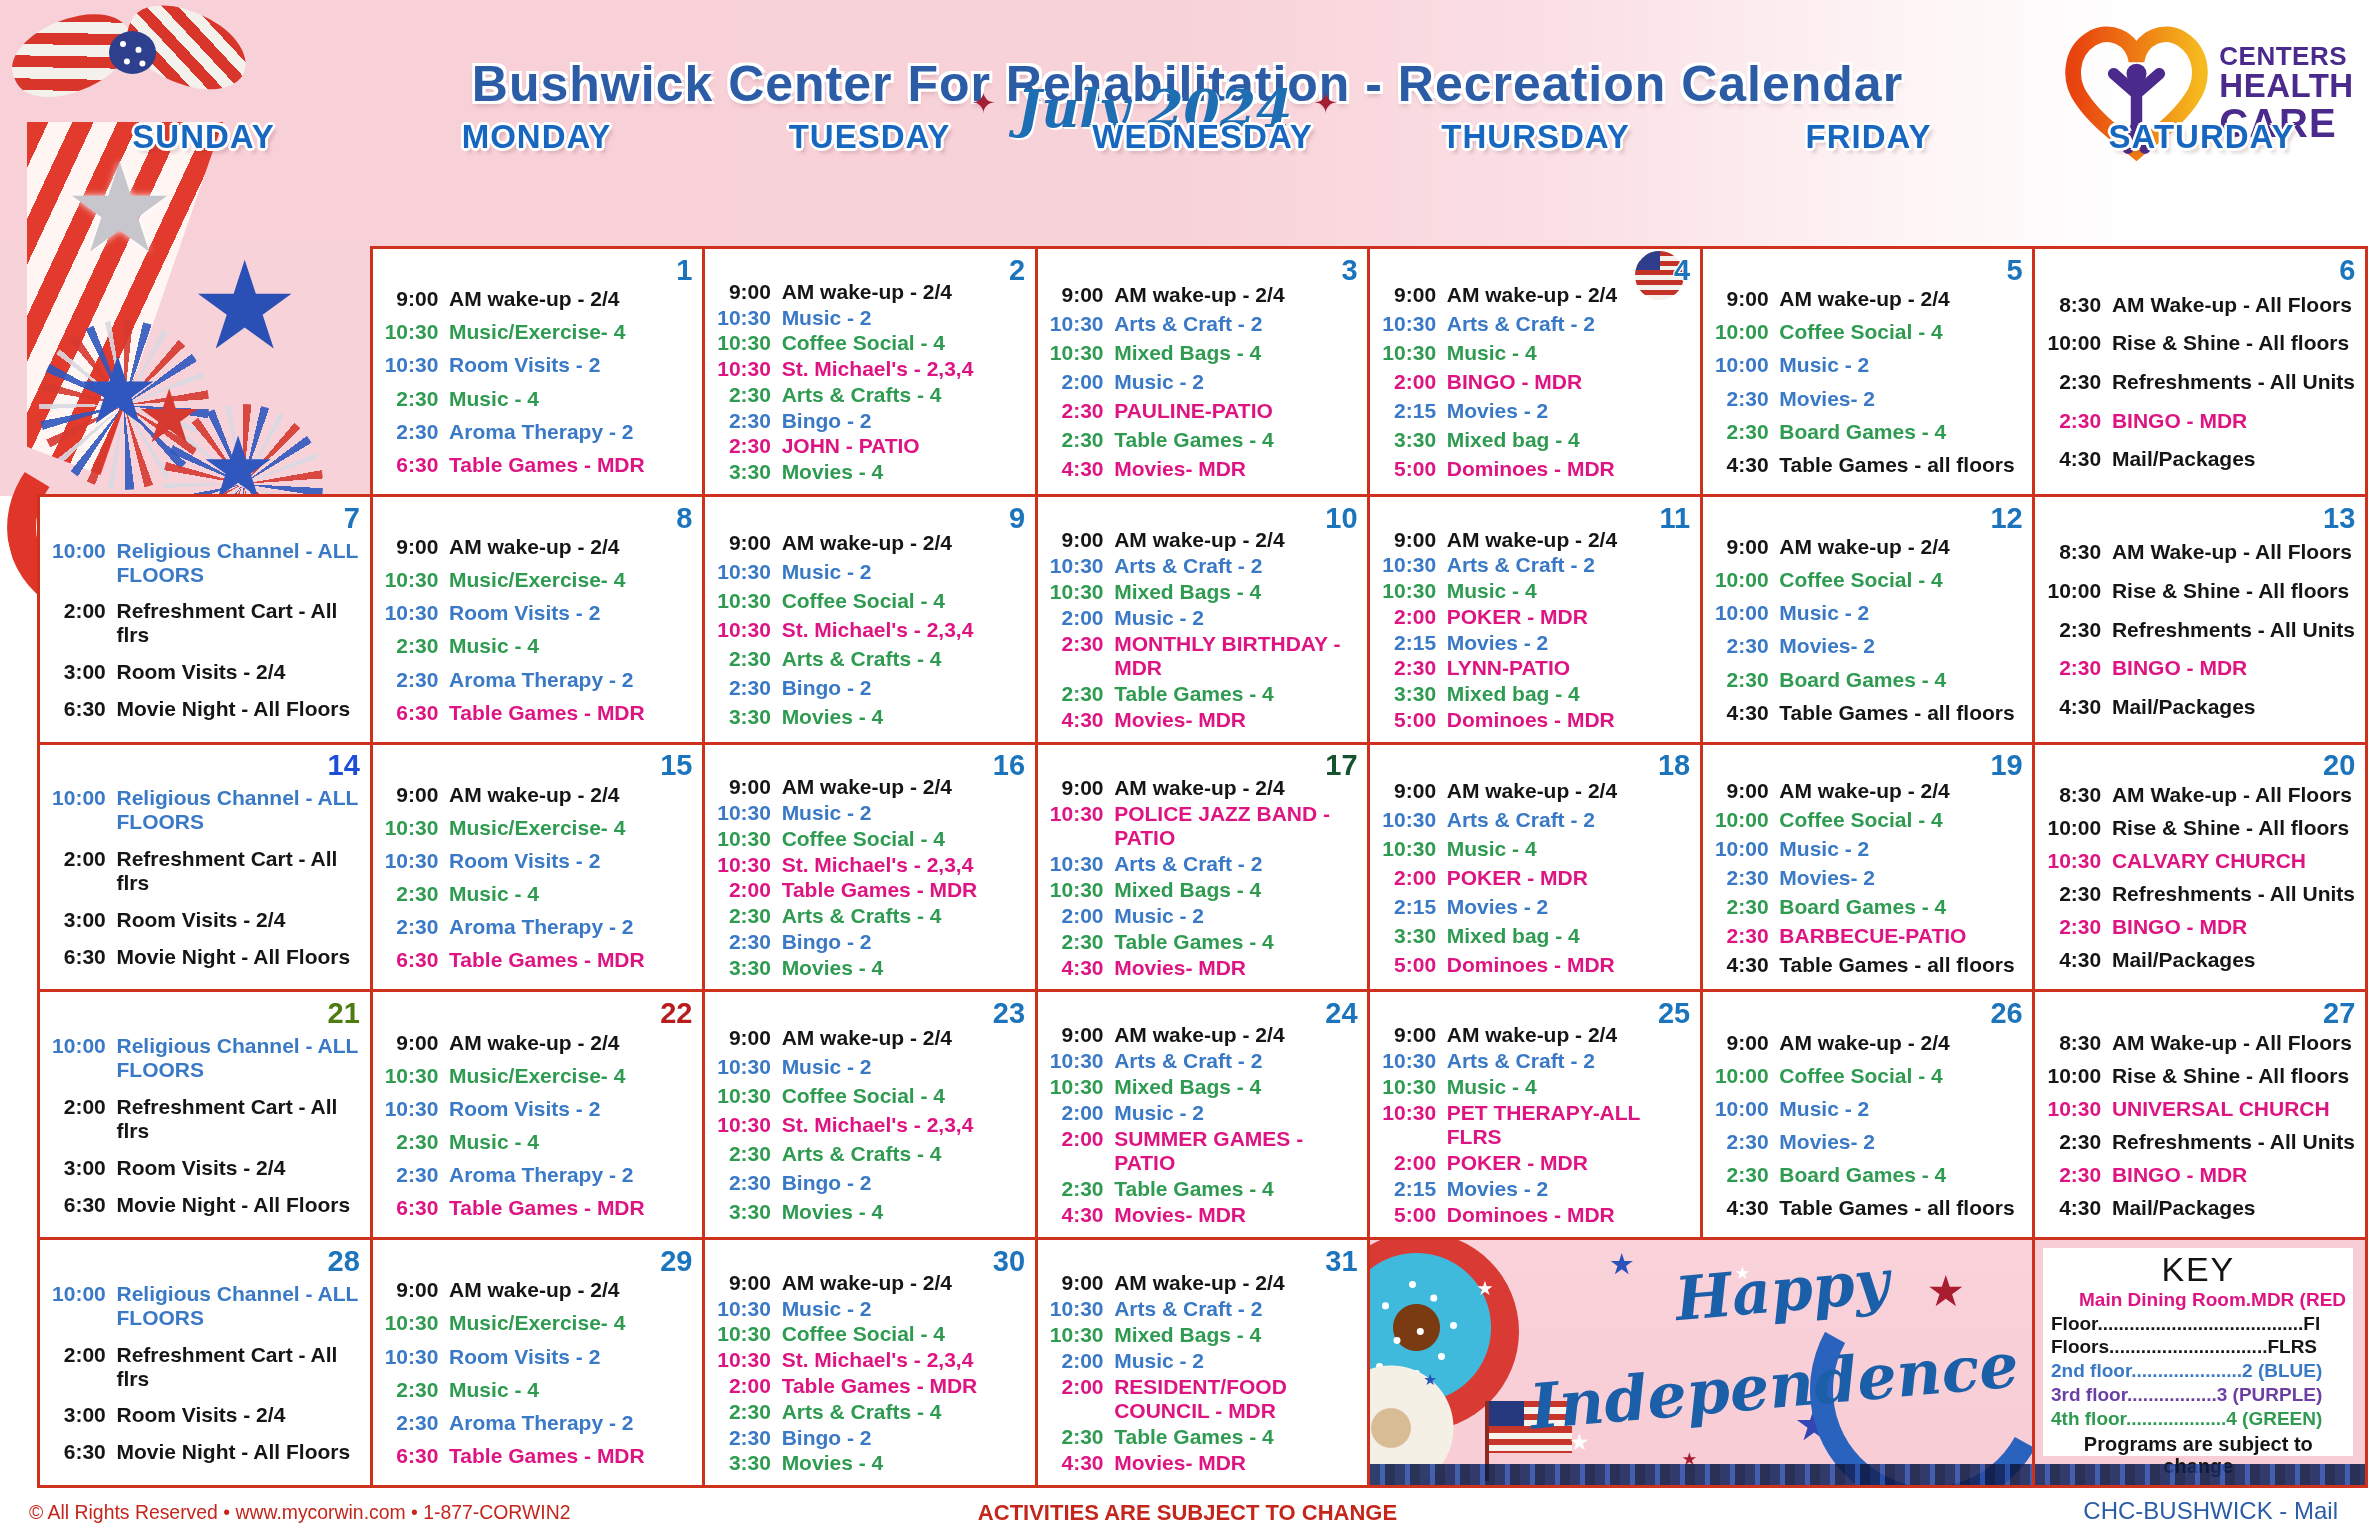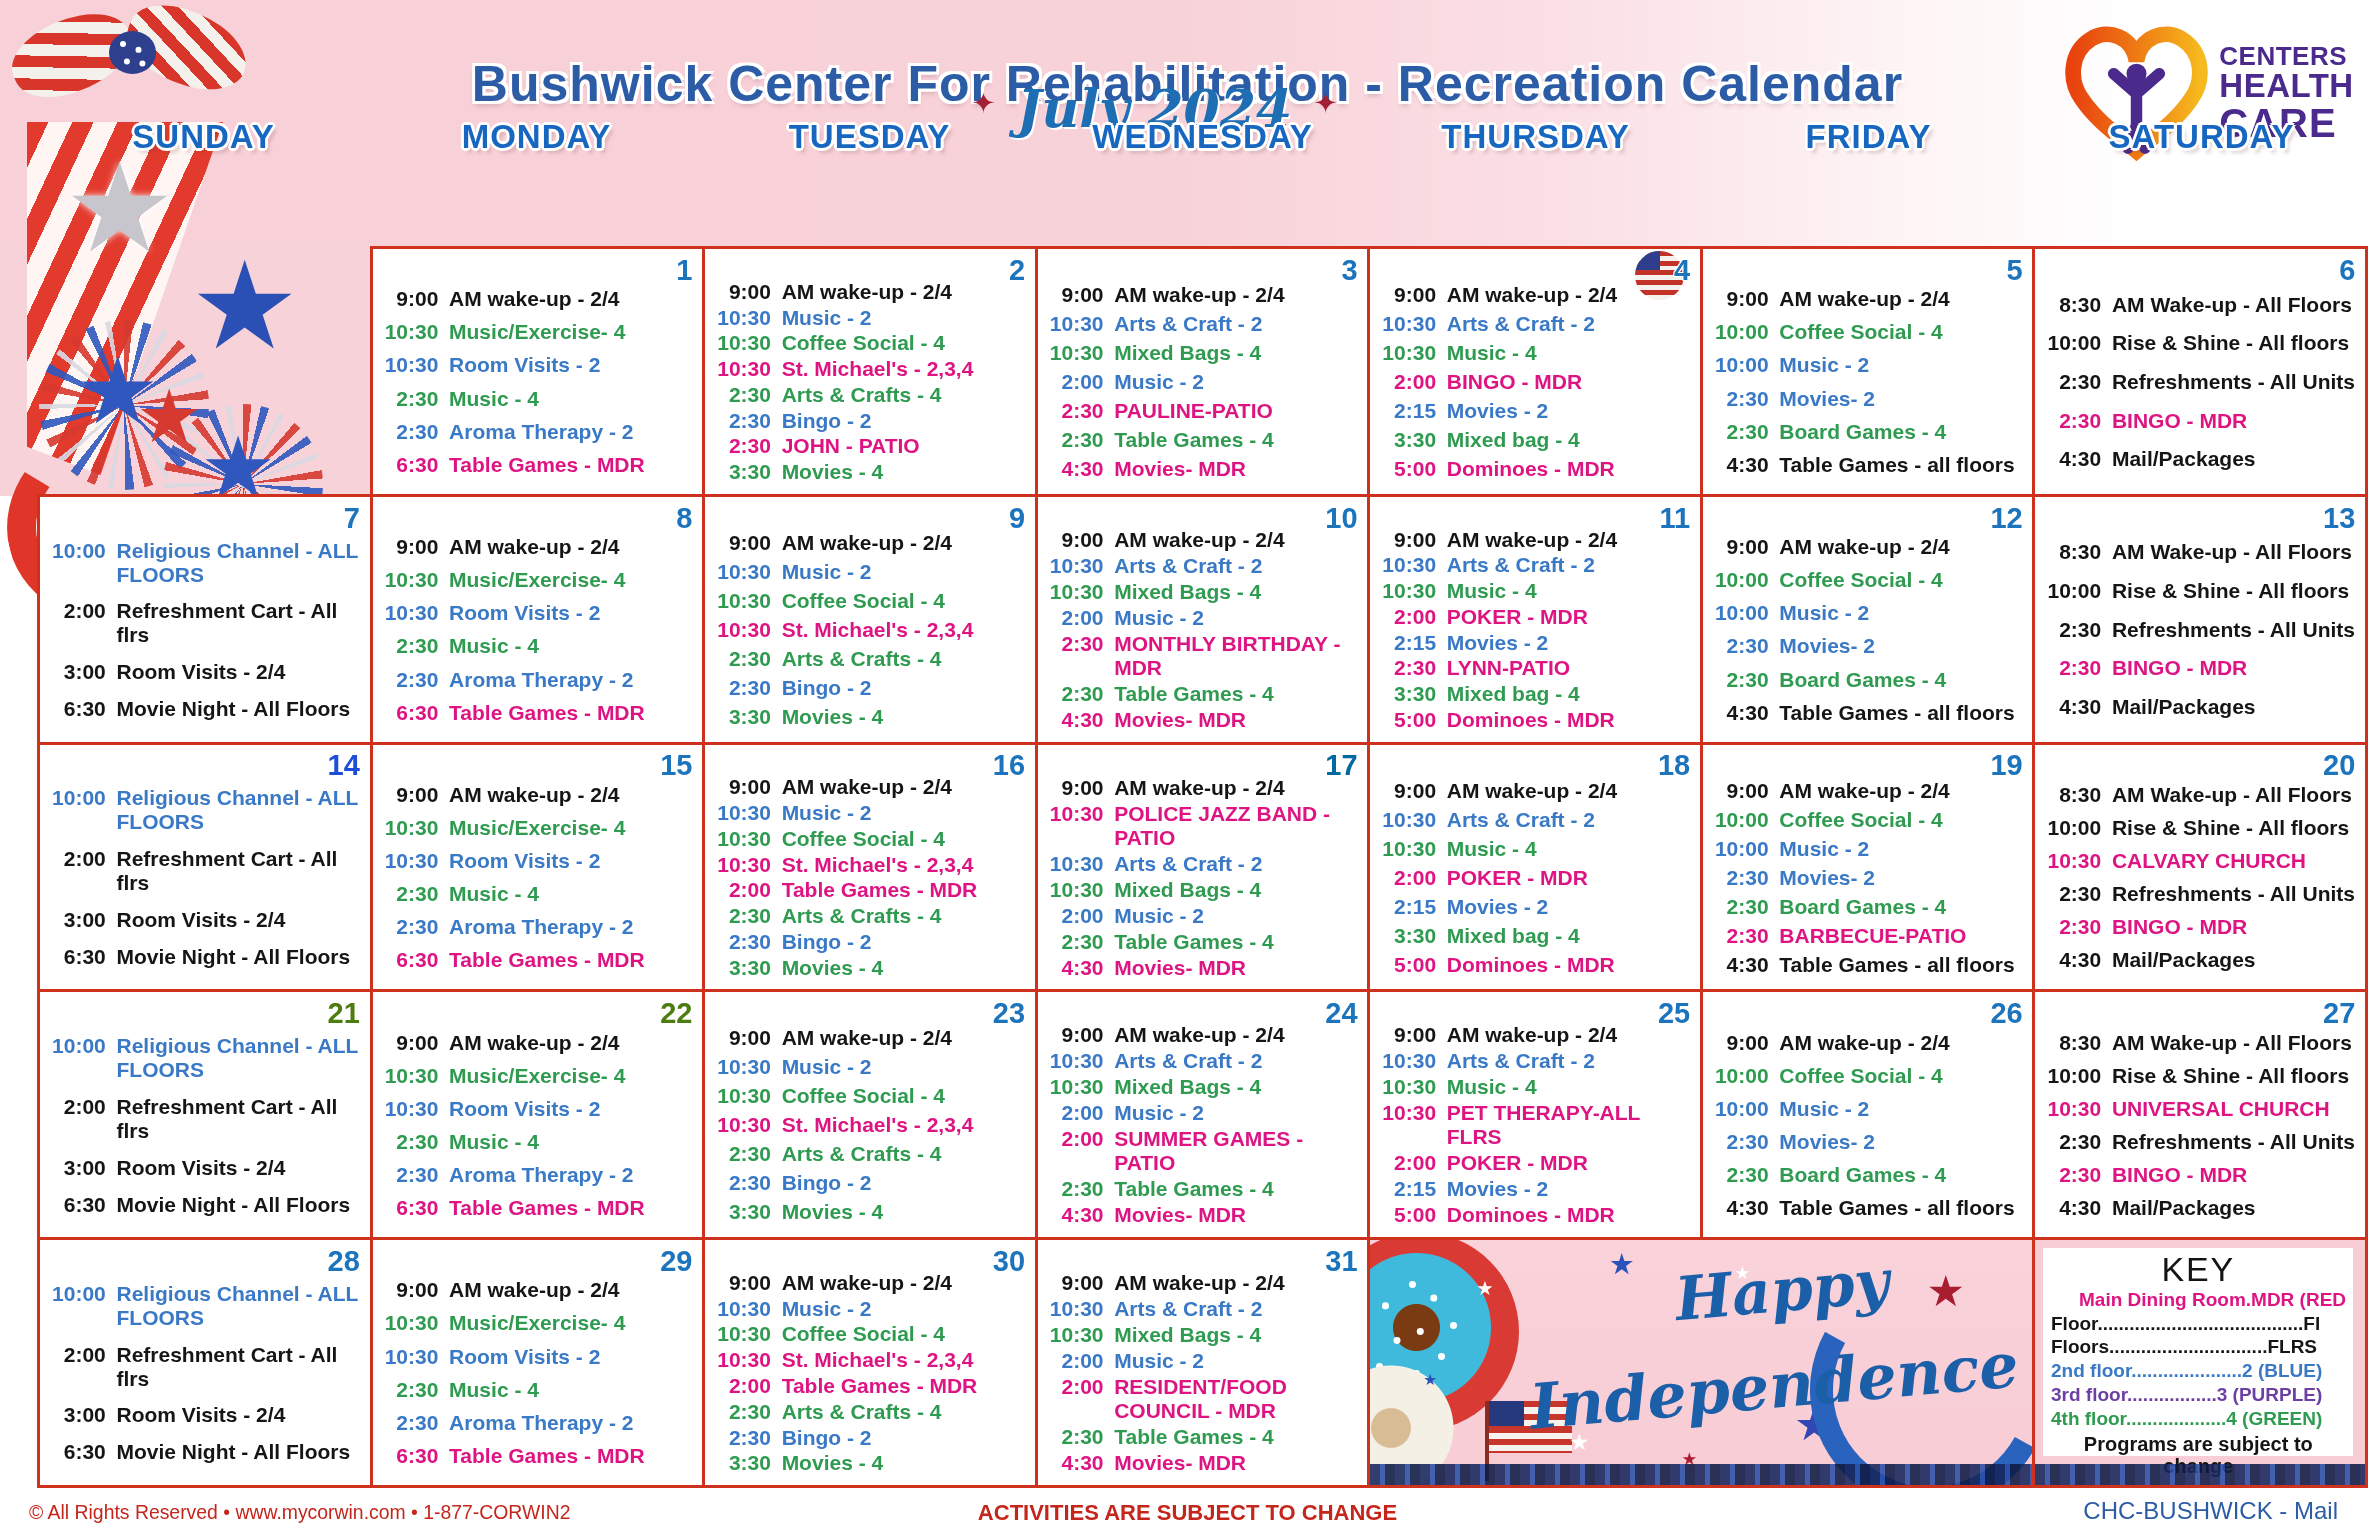--- a/index.html
+++ b/index.html
@@ -629,21 +629,21 @@
           <span class="evtime">2:30</span>
           <span class="evtext">Bingo - 2</span>
         </div>
         <div class="evrow" style="color: rgb(47, 155, 81);">
           <span class="evtime">3:30</span>
           <span class="evtext">Movies - 4</span>
         </div>
       </div>
     </div>
     <div class="cell events">
-      <span class="date-num" style="color: #0369a1;">17</span>
+      <span class="date-num" style="color: #14532d;">17</span>
       <div class="evlist">
         <div class="evrow" style="color: rgb(21, 21, 21);">
           <span class="evtime">9:00</span>
           <span class="evtext">AM wake-up - 2/4</span>
         </div>
         <div class="evrow" style="color: rgb(222, 20, 131);">
           <span class="evtime">10:30</span>
           <span class="evtext">POLICE JAZZ BAND - PATIO</span>
         </div>
         <div class="evrow" style="color: rgb(58, 121, 198);">
@@ -778,21 +778,21 @@
           <span class="evtime">3:00</span>
           <span class="evtext">Room Visits - 2/4</span>
         </div>
         <div class="evrow" style="color: rgb(21, 21, 21);">
           <span class="evtime">6:30</span>
           <span class="evtext">Movie Night - All Floors</span>
         </div>
       </div>
     </div>
     <div class="cell events">
-      <span class="date-num" style="color: #4d7c0f;">22</span>
+      <span class="date-num" style="color: #b91c1c;">22</span>
       <div class="evlist">
         <div class="evrow" style="color: rgb(21, 21, 21);">
           <span class="evtime">9:00</span>
           <span class="evtext">AM wake-up - 2/4</span>
         </div>
         <div class="evrow" style="color: rgb(47, 155, 81);">
           <span class="evtime">10:30</span>
           <span class="evtext">Music/Exercise- 4</span>
         </div>
         <div class="evrow" style="color: rgb(58, 121, 198);">

